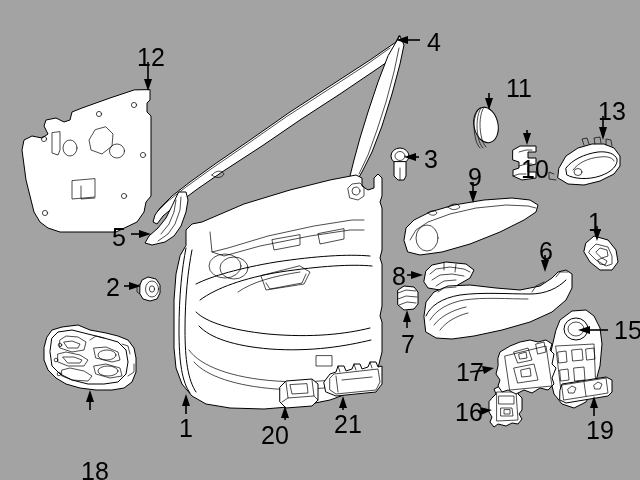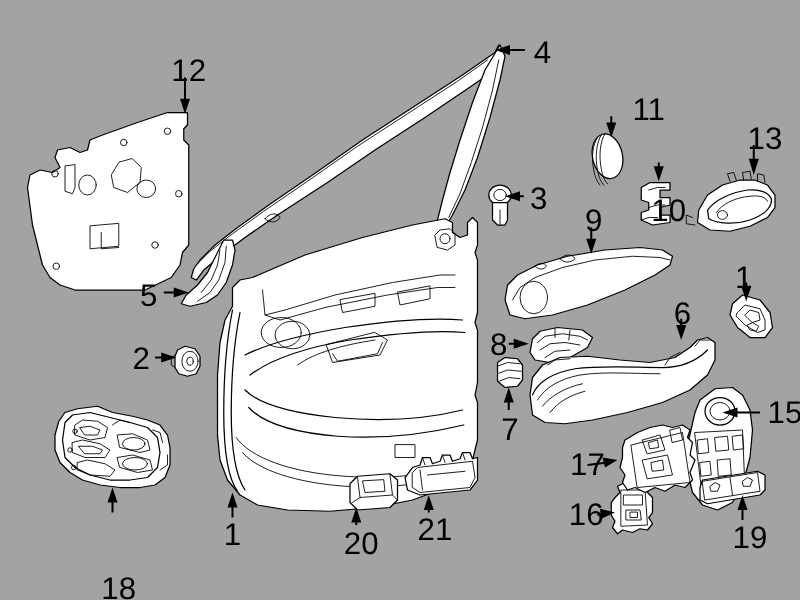--- a/index.html
+++ b/index.html
@@ -455,16 +455,16 @@
   <div class="callout-label" style="left:112px; top:225px;">5</div>
   <div class="callout-label" style="left:106px; top:275px;">2</div>
   <div class="callout-label" style="left:392px; top:264px;">8</div>
   <div class="callout-label" style="left:401px; top:332px;">7</div>
   <div class="callout-label" style="left:614px; top:318px;">15</div>
   <div class="callout-label" style="left:440px; top:360px;margin-left:16px;">17</div>
   <div class="callout-label" style="left:455px; top:400px;">16</div>
   <div class="callout-label" style="left:586px; top:418px;">19</div>
   <div class="callout-label" style="left:81px;  top:411px;margin-top:48px;">18</div>
   <div class="callout-label" style="left:179px; top:416px;">1</div>
-  <div class="callout-label" style="left:275px; top:423px;">20</div>
+  <div class="callout-label" style="left:261px; top:423px;">20</div>
   <div class="callout-label" style="left:334px; top:412px;text-align:center;">21</div>
 
 </div>
 
 </body></html>

